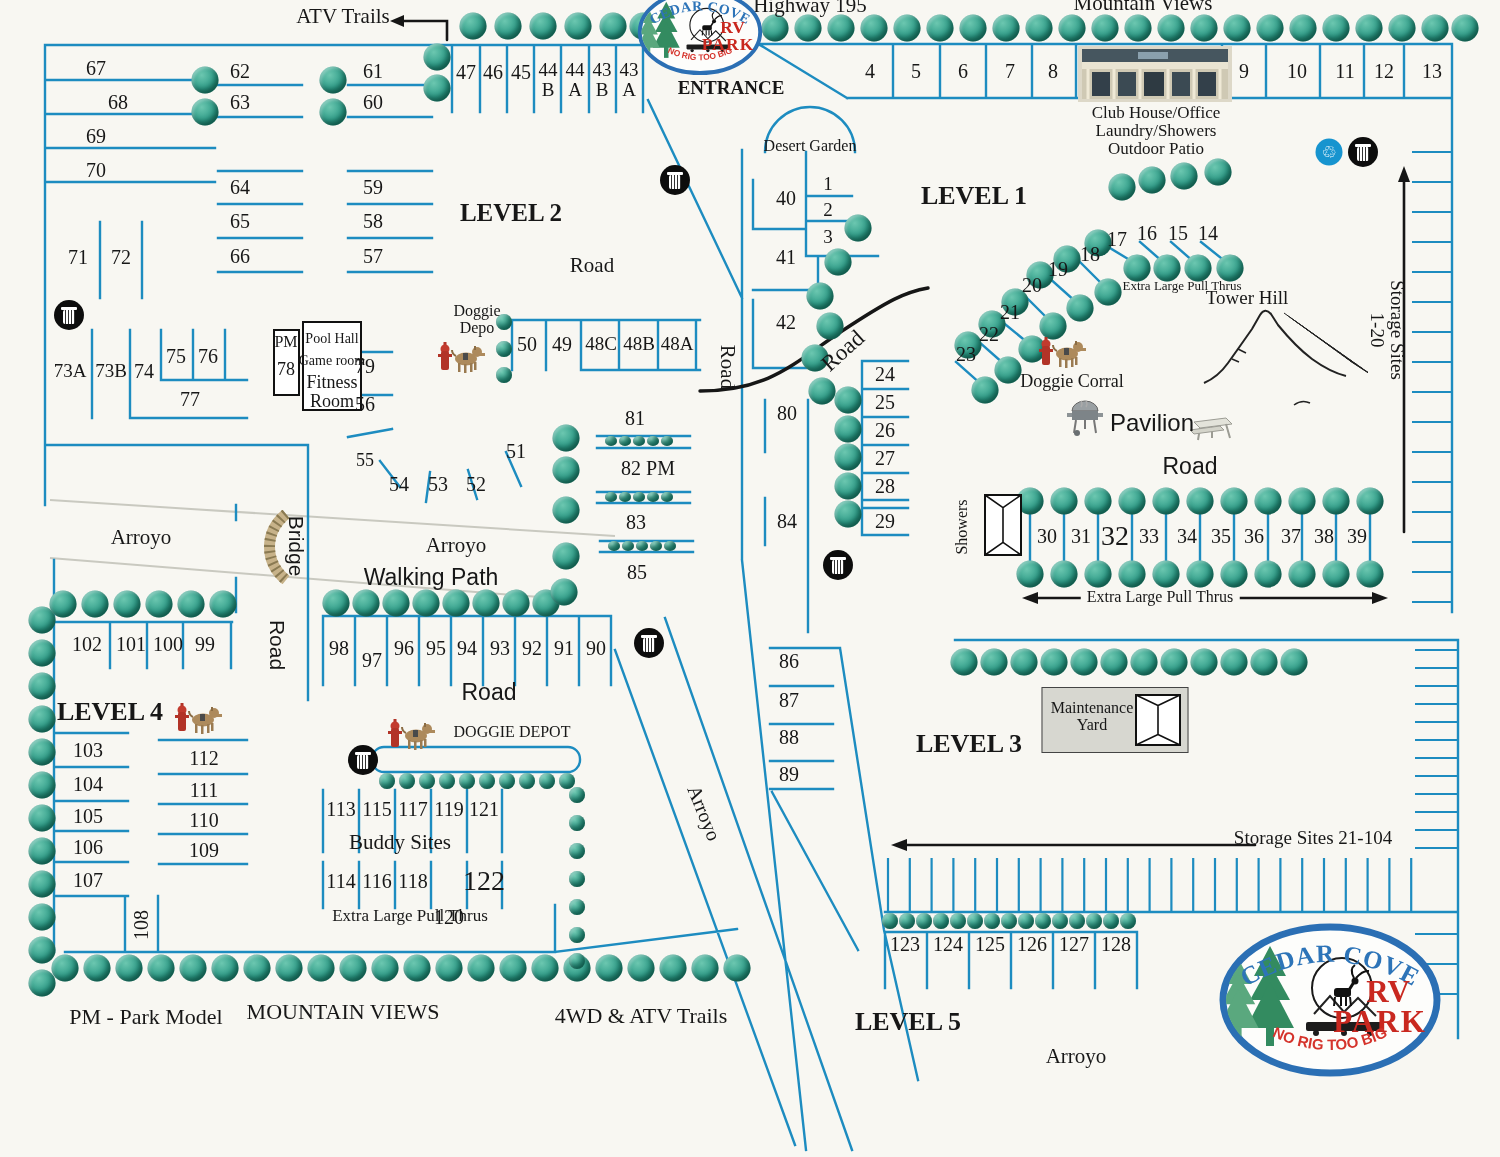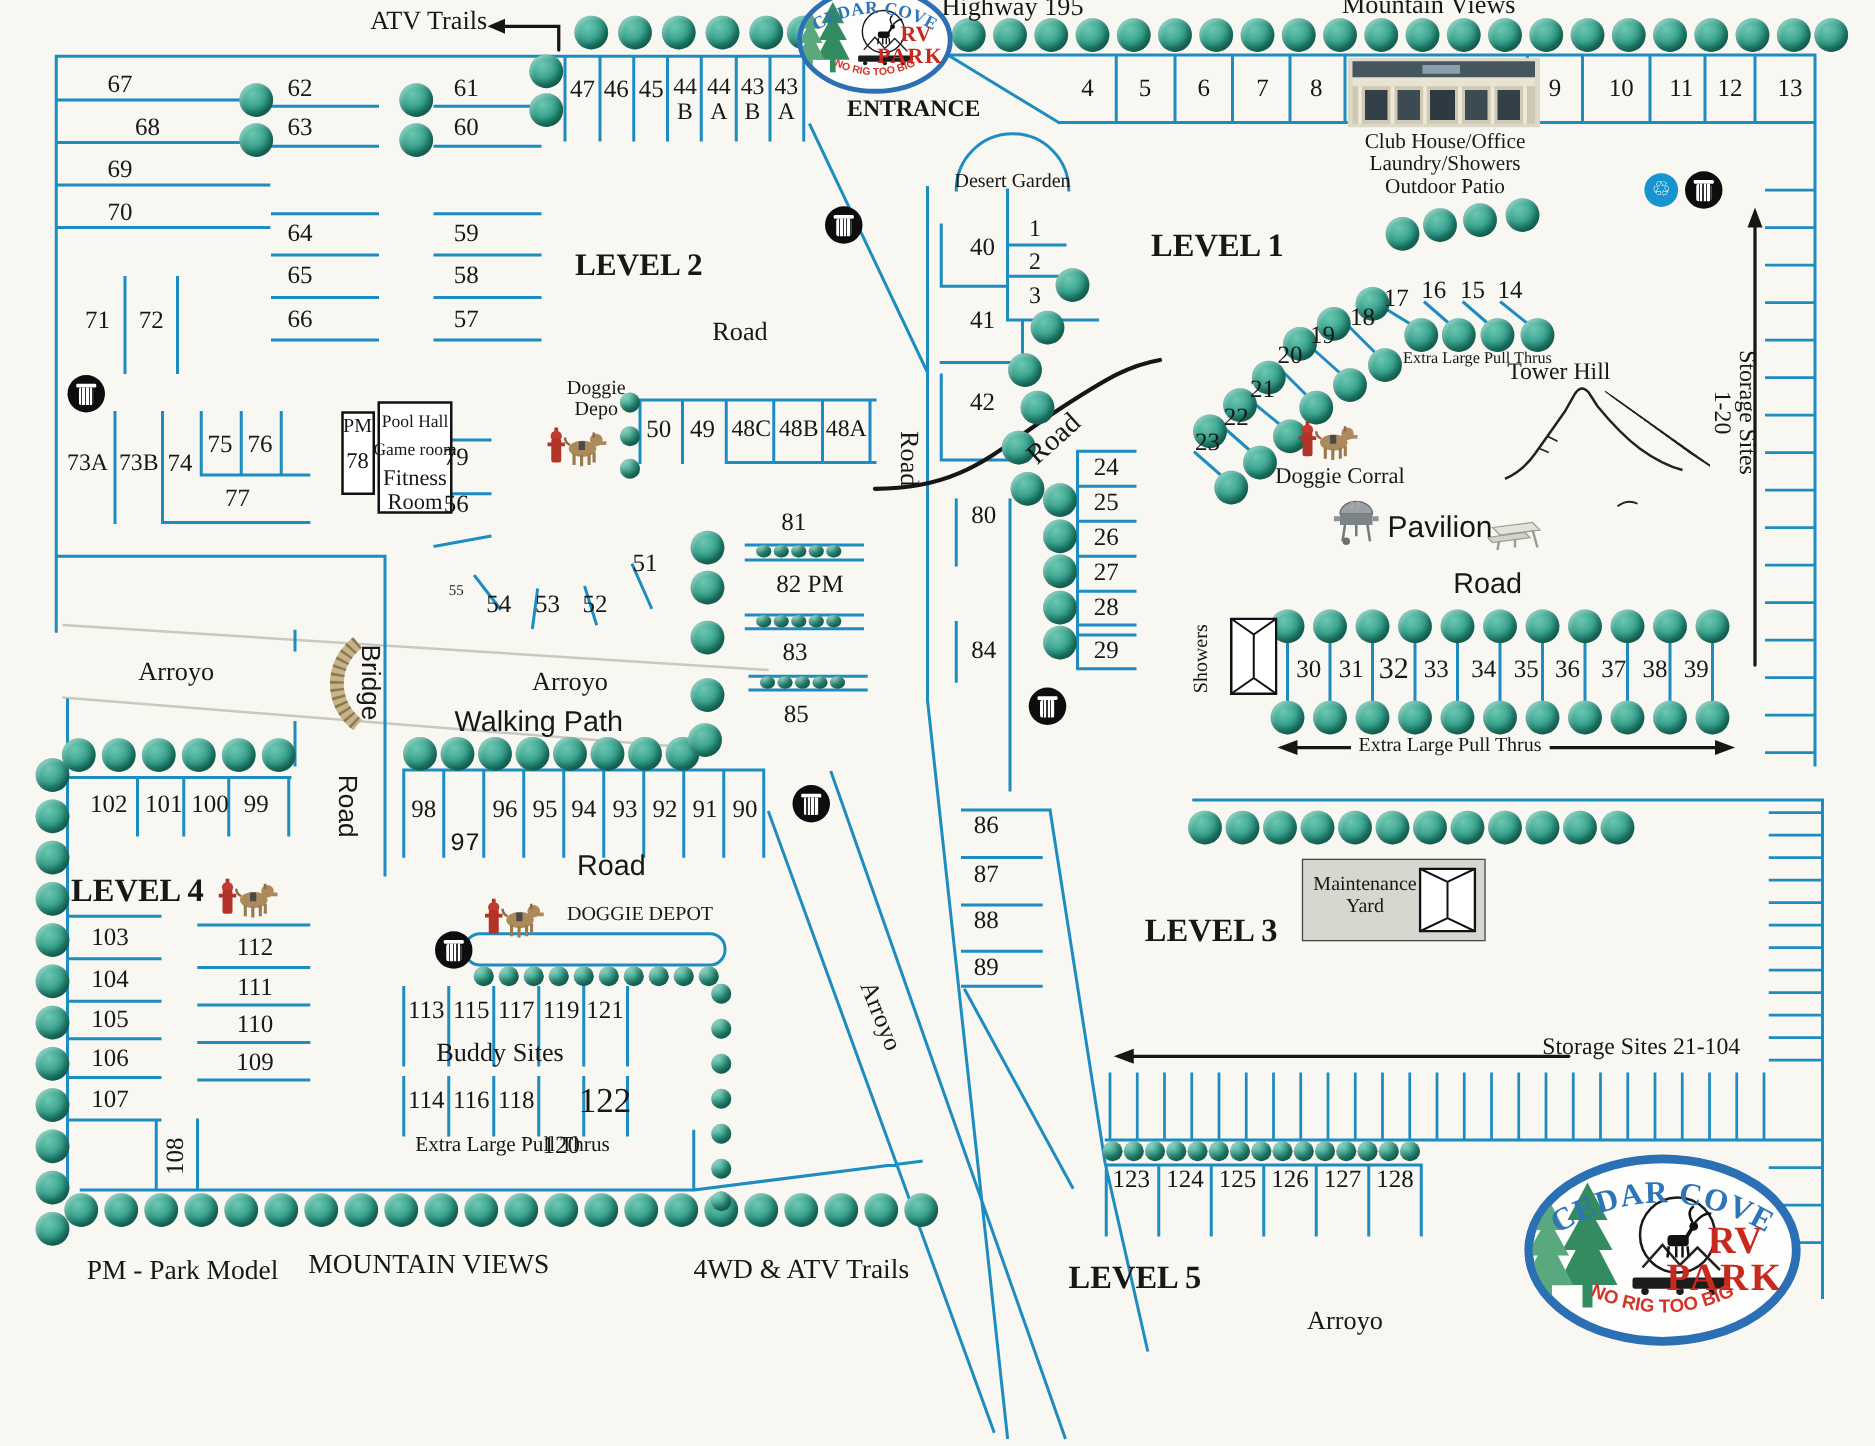--- a/index.html
+++ b/index.html
@@ -566,21 +566,21 @@
     <div class="lbl" style="left: 885px; top: 402px; font-size: 20px; transform: translate(-50%, -50%) rotate(0deg);">25</div>
     <div class="lbl" style="left: 885px; top: 430px; font-size: 20px; transform: translate(-50%, -50%) rotate(0deg);">26</div>
     <div class="lbl" style="left: 885px; top: 458px; font-size: 20px; transform: translate(-50%, -50%) rotate(0deg);">27</div>
     <div class="lbl" style="left: 885px; top: 486px; font-size: 20px; transform: translate(-50%, -50%) rotate(0deg);">28</div>
     <div class="lbl" style="left: 885px; top: 521px; font-size: 20px; transform: translate(-50%, -50%) rotate(0deg);">29</div>
     <div class="lbl" style="left: 787px; top: 413px; font-size: 20px; transform: translate(-50%, -50%) rotate(0deg);">80</div>
     <div class="lbl" style="left: 787px; top: 521px; font-size: 20px; transform: translate(-50%, -50%) rotate(0deg);">84</div>
     <div class="lbl" style="left: 962px; top: 527px; font-size: 16px; transform: translate(-50%, -50%) rotate(-90deg);">Showers</div>
     <div class="lbl" style="left: 1047px; top: 536px; font-size: 20px; transform: translate(-50%, -50%) rotate(0deg);">30</div>
     <div class="lbl" style="left: 1081px; top: 536px; font-size: 20px; transform: translate(-50%, -50%) rotate(0deg);">31</div>
-    <div class="lbl" style="left: 1115px; top: 536px; font-size: 24px; transform: translate(-50%, -50%) rotate(0deg); text-align: center;">32</div>
+    <div class="lbl" style="left: 1115px; top: 536px; font-size: 28px; transform: translate(-50%, -50%) rotate(0deg); text-align: center;">32</div>
     <div class="lbl" style="left: 1149px; top: 536px; font-size: 20px; transform: translate(-50%, -50%) rotate(0deg);">33</div>
     <div class="lbl" style="left: 1187px; top: 536px; font-size: 20px; transform: translate(-50%, -50%) rotate(0deg);">34</div>
     <div class="lbl" style="left: 1221px; top: 536px; font-size: 20px; transform: translate(-50%, -50%) rotate(0deg);">35</div>
     <div class="lbl" style="left: 1254px; top: 536px; font-size: 20px; transform: translate(-50%, -50%) rotate(0deg);">36</div>
     <div class="lbl" style="left: 1291px; top: 536px; font-size: 20px; transform: translate(-50%, -50%) rotate(0deg);">37</div>
     <div class="lbl" style="left: 1324px; top: 536px; font-size: 20px; transform: translate(-50%, -50%) rotate(0deg);">38</div>
     <div class="lbl" style="left: 1357px; top: 536px; font-size: 20px; transform: translate(-50%, -50%) rotate(0deg);">39</div>
     <div class="lbl bgpaper" style="left: 1160px; top: 597px; font-size: 16px; transform: translate(-50%, -50%) rotate(0deg);">Extra Large Pull Thrus</div>
     <div class="lbl" style="left: 1387px; top: 330px; font-size: 19px; transform: translate(-50%, -50%) rotate(90deg);">Storage Sites 1-20</div>
     <div class="lbl" style="left: 70px; top: 371px; font-size: 19px; transform: translate(-50%, -50%) rotate(0deg);">73A</div>
@@ -590,21 +590,21 @@
     <div class="lbl" style="left: 208px; top: 356px; font-size: 20px; transform: translate(-50%, -50%) rotate(0deg);">76</div>
     <div class="lbl" style="left: 190px; top: 399px; font-size: 20px; transform: translate(-50%, -50%) rotate(0deg);">77</div>
     <div class="lbl" style="left: 286px; top: 342px; font-size: 16px; transform: translate(-50%, -50%) rotate(0deg);">PM</div>
     <div class="lbl" style="left: 286px; top: 369px; font-size: 18px; transform: translate(-50%, -50%) rotate(0deg);">78</div>
     <div class="lbl" style="left: 332px; top: 339px; font-size: 14px; transform: translate(-50%, -50%) rotate(0deg);">Pool Hall</div>
     <div class="lbl" style="left: 332px; top: 361px; font-size: 14px; transform: translate(-50%, -50%) rotate(0deg);">Game room</div>
     <div class="lbl" style="left: 332px; top: 392px; font-size: 18px; transform: translate(-50%, -50%) rotate(0deg);">Fitness
 Room</div>
     <div class="lbl" style="left: 365px; top: 366px; font-size: 20px; transform: translate(-50%, -50%) rotate(0deg);">79</div>
     <div class="lbl" style="left: 365px; top: 404px; font-size: 20px; transform: translate(-50%, -50%) rotate(0deg);">56</div>
-    <div class="lbl" style="left: 365px; top: 472px; font-size: 12px; transform: translate(-50%, -50%) rotate(0deg);">55</div>
+    <div class="lbl" style="left: 365px; top: 460px; font-size: 18px; transform: translate(-50%, -50%) rotate(0deg);">55</div>
     <div class="lbl" style="left: 399px; top: 484px; font-size: 20px; transform: translate(-50%, -50%) rotate(0deg);">54</div>
     <div class="lbl" style="left: 438px; top: 484px; font-size: 20px; transform: translate(-50%, -50%) rotate(0deg);">53</div>
     <div class="lbl" style="left: 476px; top: 484px; font-size: 20px; transform: translate(-50%, -50%) rotate(0deg);">52</div>
     <div class="lbl" style="left: 516px; top: 451px; font-size: 20px; transform: translate(-50%, -50%) rotate(0deg);">51</div>
     <div class="lbl" style="left: 477px; top: 320px; font-size: 16px; transform: translate(-50%, -50%) rotate(0deg);">Doggie
 Depo</div>
     <div class="lbl" style="left: 527px; top: 344px; font-size: 20px; transform: translate(-50%, -50%) rotate(0deg);">50</div>
     <div class="lbl" style="left: 562px; top: 344px; font-size: 20px; transform: translate(-50%, -50%) rotate(0deg);">49</div>
     <div class="lbl" style="left: 601px; top: 344px; font-size: 19px; transform: translate(-50%, -50%) rotate(0deg);">48C</div>
     <div class="lbl" style="left: 639px; top: 344px; font-size: 19px; transform: translate(-50%, -50%) rotate(0deg);">48B</div>
@@ -630,21 +630,21 @@
     <div class="lbl" style="left: 88px; top: 784px; font-size: 20px; transform: translate(-50%, -50%) rotate(0deg);">104</div>
     <div class="lbl" style="left: 88px; top: 816px; font-size: 20px; transform: translate(-50%, -50%) rotate(0deg);">105</div>
     <div class="lbl" style="left: 88px; top: 847px; font-size: 20px; transform: translate(-50%, -50%) rotate(0deg);">106</div>
     <div class="lbl" style="left: 88px; top: 880px; font-size: 20px; transform: translate(-50%, -50%) rotate(0deg);">107</div>
     <div class="lbl" style="left: 204px; top: 758px; font-size: 20px; transform: translate(-50%, -50%) rotate(0deg);">112</div>
     <div class="lbl" style="left: 204px; top: 790px; font-size: 20px; transform: translate(-50%, -50%) rotate(0deg);">111</div>
     <div class="lbl" style="left: 204px; top: 820px; font-size: 20px; transform: translate(-50%, -50%) rotate(0deg);">110</div>
     <div class="lbl" style="left: 204px; top: 850px; font-size: 20px; transform: translate(-50%, -50%) rotate(0deg);">109</div>
     <div class="lbl" style="left: 141px; top: 925px; font-size: 20px; transform: translate(-50%, -50%) rotate(-90deg);">108</div>
     <div class="lbl" style="left: 339px; top: 648px; font-size: 20px; transform: translate(-50%, -50%) rotate(0deg);">98</div>
-    <div class="lbl" style="left: 372px; top: 676px; font-size: 20px; transform: translate(-50%, -50%) rotate(0deg); font-family: Liberation Mono, monospace;">97</div>
+    <div class="lbl" style="left: 372px; top: 660px; font-size: 20px; transform: translate(-50%, -50%) rotate(0deg);">97</div>
     <div class="lbl" style="left: 404px; top: 648px; font-size: 20px; transform: translate(-50%, -50%) rotate(0deg);">96</div>
     <div class="lbl" style="left: 436px; top: 648px; font-size: 20px; transform: translate(-50%, -50%) rotate(0deg);">95</div>
     <div class="lbl" style="left: 467px; top: 648px; font-size: 20px; transform: translate(-50%, -50%) rotate(0deg);">94</div>
     <div class="lbl" style="left: 500px; top: 648px; font-size: 20px; transform: translate(-50%, -50%) rotate(0deg);">93</div>
     <div class="lbl" style="left: 532px; top: 648px; font-size: 20px; transform: translate(-50%, -50%) rotate(0deg);">92</div>
     <div class="lbl" style="left: 564px; top: 648px; font-size: 20px; transform: translate(-50%, -50%) rotate(0deg);">91</div>
     <div class="lbl" style="left: 596px; top: 648px; font-size: 20px; transform: translate(-50%, -50%) rotate(0deg);">90</div>
     <div class="lbl sans" style="left: 489px; top: 693px; font-size: 23px; transform: translate(-50%, -50%) rotate(0deg);">Road</div>
     <div class="lbl" style="left: 512px; top: 732px; font-size: 16px; transform: translate(-50%, -50%) rotate(0deg);">DOGGIE DEPOT</div>
     <div class="lbl" style="left: 341px; top: 809px; font-size: 20px; transform: translate(-50%, -50%) rotate(0deg);">113</div>

